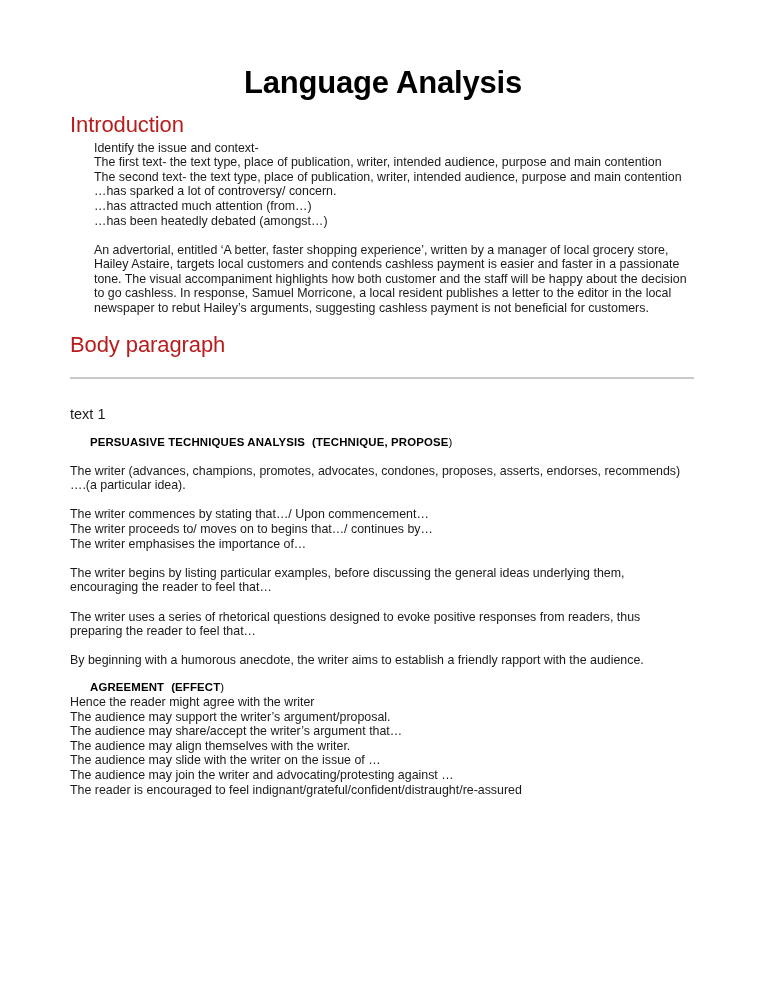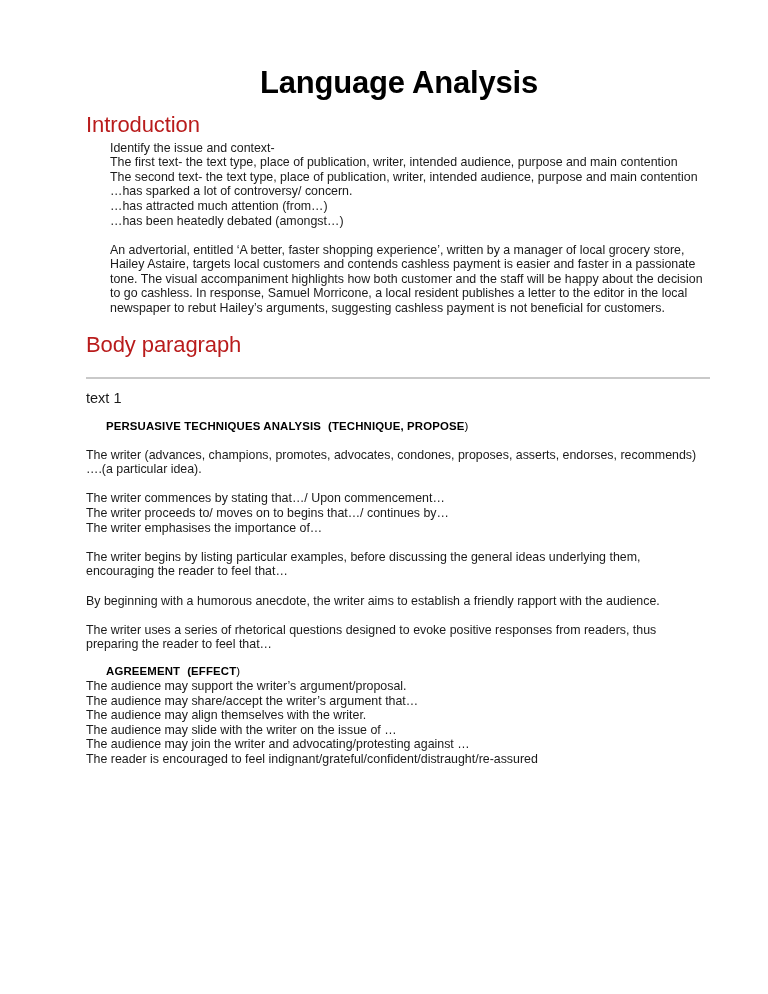--- a/index.html
+++ b/index.html
@@ -16,21 +16,21 @@
   }
   .page {
     position: relative;
     width: 768px;
     height: 994px;
     background: #ffffff;
     box-sizing: border-box;
   }
   .content {
     position: absolute;
-    left: 86px;
+    left: 70px;
     top: 0;
     width: 626px;
   }
 
   .doc-title {
     margin: 0;
     padding-top: 66px;
     font-size: 31px;
     font-weight: bold;
     text-align: center;
@@ -72,21 +72,21 @@
     border: 0;
     border-top: 2px solid #c9c9c9;
     margin: 18px 0 0 0;
     width: 624px;
   }
 
   .text-label {
     font-size: 14.5px;
     line-height: 17px;
     color: #1a1a1a;
-    margin-top: 11px;
+    margin-top: 27px;
   }
 
   .caps-heading {
     font-size: 11.4px;
     font-weight: bold;
     letter-spacing: 0.15px;
     line-height: 14.6px;
     color: #000;
     margin-top: 12px;
     margin-left: 20px;
@@ -144,33 +144,34 @@
       <p>The writer commences by stating that…/ Upon commencement…</p>
       <p>The writer proceeds to/ moves on to begins that…/ continues by…</p>
       <p>The writer emphasises the importance of…</p>
     </div>
 
     <div class="block para-group">
       <p>The writer begins by listing particular examples, before discussing the general ideas underlying them, encouraging the reader to feel that…</p>
     </div>
 
     <div class="block para-group">
-      <p>By beginning with a humorous anecdote, the writer aims to establish a friendly rapport with the audience.</p>
+      <p>The writer uses a series of rhetorical questions designed to evoke positive responses from readers, thus preparing the reader to feel that…</p>
     </div>
 
     <div class="block para-group">
-      <p>The writer uses a series of rhetorical questions designed to evoke positive responses from readers, thus preparing the reader to feel that…</p>
+      <p>By beginning with a humorous anecdote, the writer aims to establish a friendly rapport with the audience.</p>
     </div>
 
 
     <div class="caps-heading">
       <span>AGREEMENT</span><span class="spacer"></span><span>(EFFECT</span><span class="paren-close">)</span>
     </div>
 
     <div class="block agreement-list lines">
+      <p>Hence the reader might agree with the writer</p>
       <p>The audience may support the writer’s argument/proposal.</p>
       <p>The audience may share/accept the writer’s argument that…</p>
       <p>The audience may align themselves with the writer.</p>
       <p>The audience may slide with the writer on the issue of …</p>
       <p>The audience may join the writer and advocating/protesting against …</p>
       <p>The reader is encouraged to feel indignant/grateful/confident/distraught/re-assured</p>
     </div>
 
   </div>
 </div>

